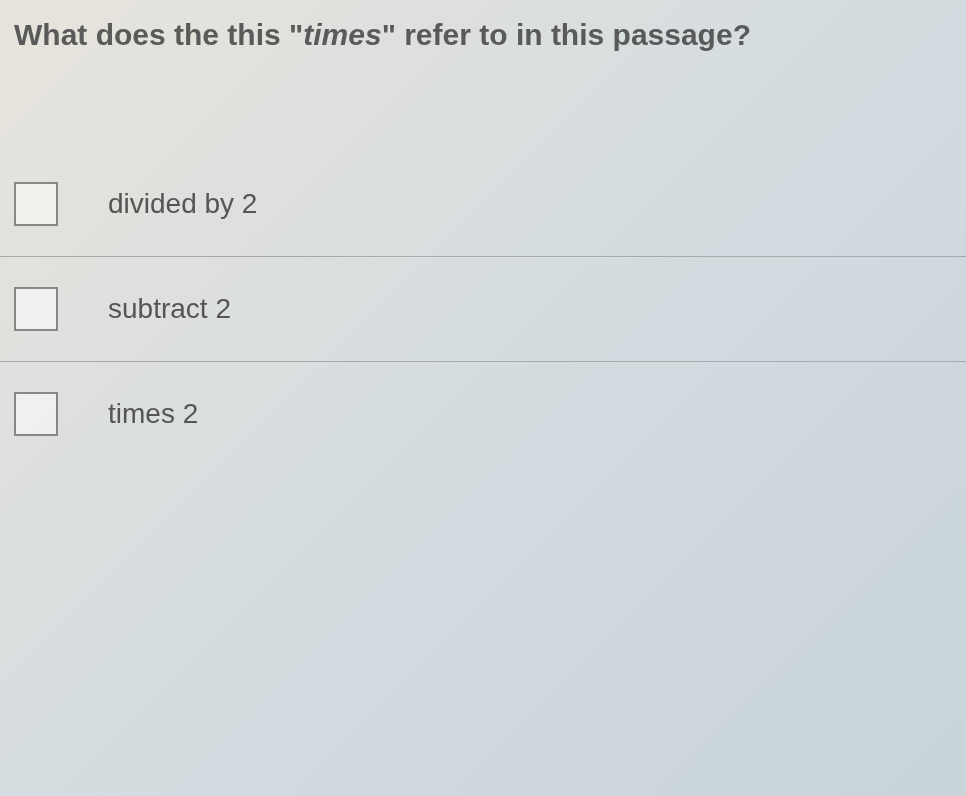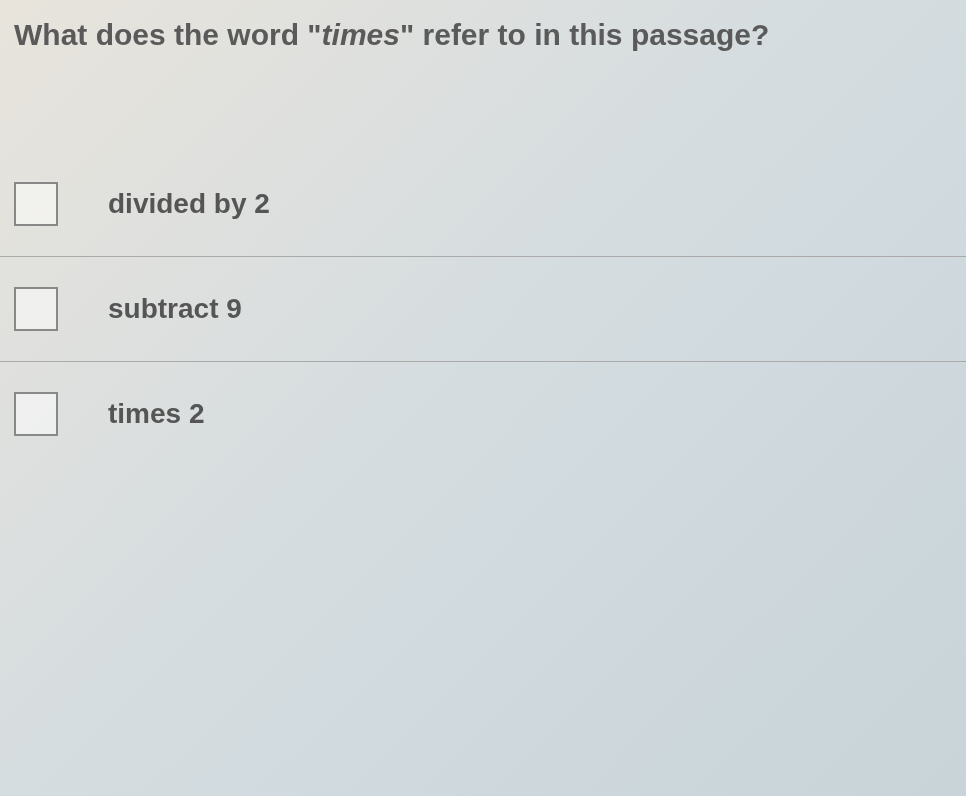--- a/index.html
+++ b/index.html
@@ -25,21 +25,20 @@
     }
     .options {
       margin-top: 70px;
     }
     .option-row {
       display: flex;
       align-items: center;
       border-bottom: 1px solid #aaa;
       padding: 30px 0 30px 14px;
       min-height: 100px;
-      font-weight: bold;
     }
     .option-row:last-child {
       border-bottom: none;
     }
     .checkbox {
       width: 44px;
       height: 44px;
       border: 2px solid #888;
       background: rgba(255,255,255,0.5);
       margin-right: 50px;
@@ -47,29 +46,29 @@
     }
     .option-label {
       font-size: 28px;
       color: #555;
     }
   </style>
 </head>
 <body>
 
 <div class="question">
-  <span>What does the word </span><span>"</span><span class="highlight">times</span><span>"</span><span> refer to in this passage?</span>
+  <span>What does the this </span><span>"</span><span class="highlight">times</span><span>"</span><span> refer to in this passage?</span>
 </div>
 
 <div class="options">
   <div class="option-row">
     <div class="checkbox"></div>
     <div class="option-label">divided by 2</div>
   </div>
   <div class="option-row">
     <div class="checkbox"></div>
-    <div class="option-label">subtract 9</div>
+    <div class="option-label">subtract 2</div>
   </div>
   <div class="option-row">
     <div class="checkbox"></div>
     <div class="option-label">times 2</div>
   </div>
 </div>
 
 </body></html>

